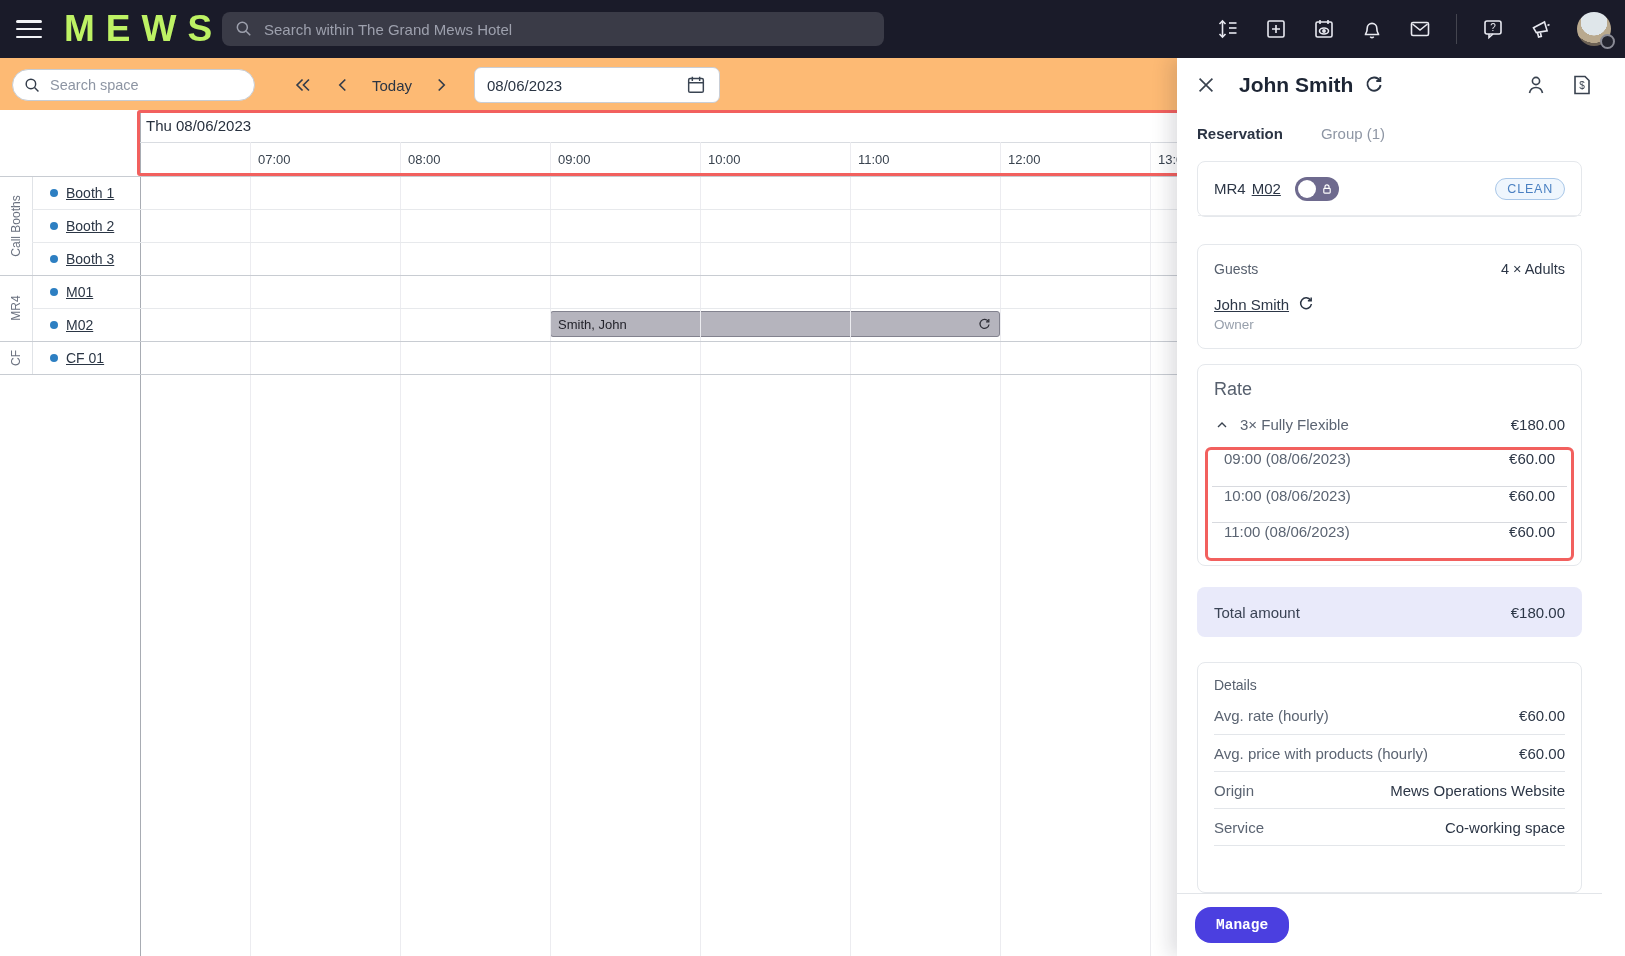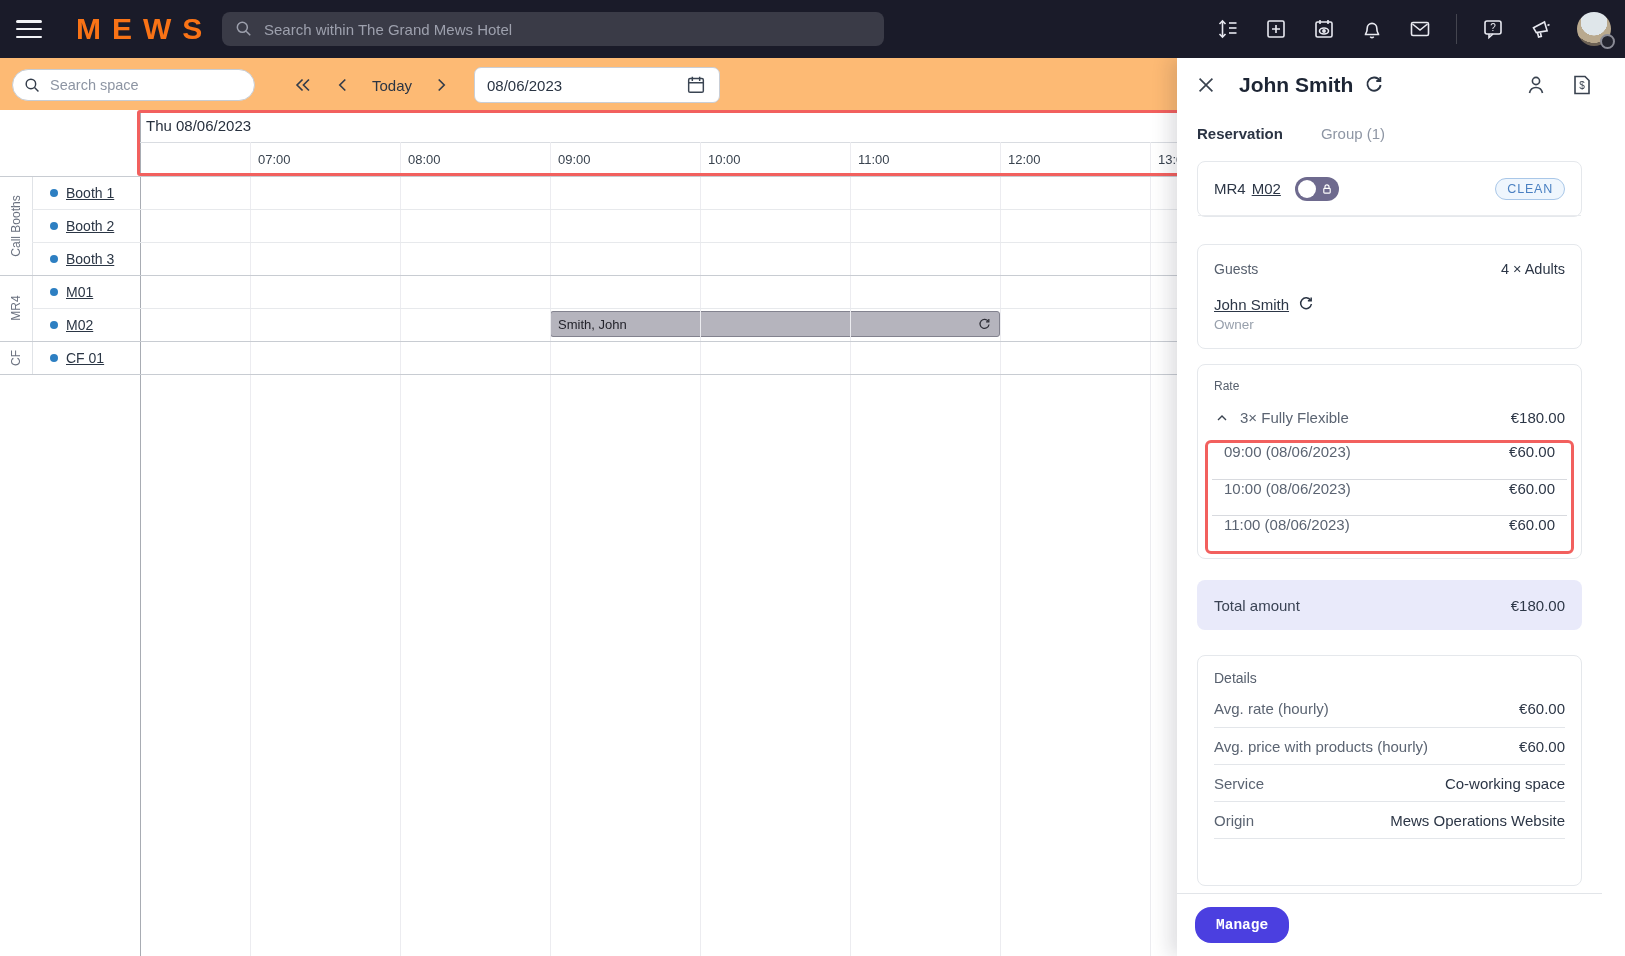--- a/index.html
+++ b/index.html
@@ -5,21 +5,21 @@
   * { margin:0; padding:0; box-sizing:border-box; }
   html,body { width:1625px; height:956px; overflow:hidden; background:#fff;
     font-family:"Liberation Sans", sans-serif; color:#2b3544; }
 
   
   .navbar { position:absolute; left:0; top:0; width:1625px; height:58px;
     background:var(--navbar-bg); display:flex; align-items:center; z-index:30; }
   .nav-burger { width:26px; height:18px; margin-left:16px; display:flex; flex-direction:column;
     justify-content:space-between; cursor:pointer; }
   .nav-burger span { display:block; height:2.5px; background:#f2f3f7; border-radius:2px; }
-  .brand { color:#f97316; font-size:30px; font-weight:700; letter-spacing:11px; margin-left:34px; }
+  .brand { color:#bef264; font-size:37px; font-weight:700; letter-spacing:11px; margin-left:22px; }
   .nav-search { position:absolute; left:222px; top:12px; width:662px; height:34px;
     background:#3a3b47; border-radius:8px; display:flex; align-items:center; padding:0 12px; }
   .nav-search svg { color:#9da0ad; }
   .nav-search input { background:transparent; border:none; outline:none; color:#c9ccd6;
     font-size:15px; margin-left:10px; width:560px; font-family:inherit; }
   .nav-search input::placeholder { color:#9da0ad; }
   .nav-right { position:absolute; right:14px; top:0; height:58px; display:flex; align-items:center; gap:24px; }
   .nav-ic { color:#e8e9f0; width:24px; height:24px; cursor:pointer; }
   .nav-div { width:1px; height:30px; background:#44454f; }
   .avatar { width:34px; height:34px; border-radius:50%; position:relative; cursor:pointer;
@@ -110,21 +110,21 @@
   .cardB { margin-top:27px; padding:16px; }
   .g-head { display:flex; justify-content:space-between; }
   .g-label { font-size:14px; color:#57606e; }
   .g-count { font-size:14.5px; color:#2c3646; }
   .g-name { margin-top:18px; display:flex; align-items:center; gap:8px; }
   .g-name a { font-size:15px; font-weight:500; color:#2c3646; text-decoration:underline; cursor:pointer; }
   .g-name svg { width:18px; height:18px; color:#2b3544; cursor:pointer; }
   .g-role { margin-top:4px; font-size:13.5px; color:#98a0ac; }
 
   .cardC { margin-top:15px; padding:14px 16px 12px; }
-  .rate-lbl { font-size:12px; color:#57606e; }
+  .rate-lbl { font-size:18px; color:#57606e; }
   .rate-sum { display:flex; align-items:center; margin-top:16px; padding-bottom:12px; }
   .rate-sum svg { width:16px; height:16px; color:#39424f; cursor:pointer; }
   .rate-sum .txt { font-size:15px; color:#5b6472; margin-left:10px; }
   .rate-sum .amt { margin-left:auto; font-size:15px; font-weight:500; color:#2c3646; }
   .breakdown { border:3px solid var(--accent-red); border-radius:6px; margin:2px -9px -8px; padding:0 4px; background:#fff; }
   .bd-row { height:36px; display:flex; align-items:flex-start; justify-content:space-between; padding:0 12px; }
   .bd-row + .bd-row { border-top:1px solid #d8dadf; }
   .bd-time { font-size:15px; color:#5b6472; }
   .bd-amt { font-size:15px; color:#2c3646; }
 
@@ -484,26 +484,26 @@
       <div>
           <div class="dt-row">
             <span class="dt-k">Avg. rate (hourly)</span>
             <span class="dt-v">€60.00</span>
           </div>
           <div class="dt-row">
             <span class="dt-k">Avg. price with products (hourly)</span>
             <span class="dt-v">€60.00</span>
           </div>
           <div class="dt-row">
+            <span class="dt-k">Origin</span>
+            <span class="dt-v">Mews Operations Website</span>
+          </div>
+          <div class="dt-row">
             <span class="dt-k">Service</span>
             <span class="dt-v">Co-working space</span>
-          </div>
-          <div class="dt-row">
-            <span class="dt-k">Origin</span>
-            <span class="dt-v">Mews Operations Website</span>
           </div>
           <div class="dt-row"></div>
         </div>
     </div>
 
   </div>
 
   <div class="p-footer">
     <button class="manage">Manage</button>
   </div>

